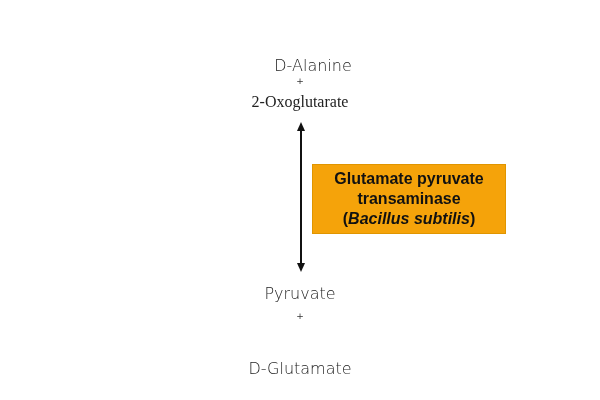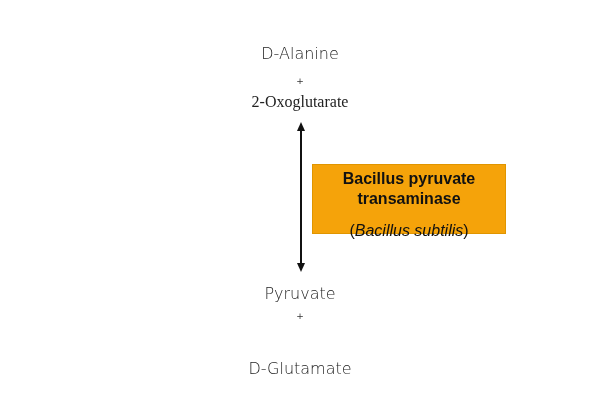--- a/index.html
+++ b/index.html
@@ -6,37 +6,37 @@
   body { width:600px; height:400px; background:#ffffff; position:relative; overflow:hidden;
          font-family:"DejaVu Sans", sans-serif; color:#222; }
   .txt { position:absolute; left:300px; transform:translateX(-50%); white-space:nowrap;
          font-size:16px; font-weight:300; color:#222; }
   .plus { position:absolute; left:300px; transform:translateX(-50%); font-size:9px; color:#333; }
   .arrow { position:absolute; left:300px; top:122px; width:2px; height:150px; }
   .enzyme { position:absolute; left:312px; top:164px; width:194px; height:70px; background:#f5a30a;
             border:1px solid #e09500; box-sizing:border-box; text-align:center;
             font-family:"Liberation Sans", sans-serif; font-weight:bold; font-size:16px;
             line-height:20px; padding-top:4px; color:#111; }
-  .enzyme .org { font-weight:normal;margin-top:12px; }
+  .enzyme .org { font-weight:bold; }
   .enzyme .org i { font-style:italic; }
 </style>
 </head>
 <body>
 
-<div class="txt" style="top:44px;">D-Alanine</div>
+<div class="txt" style="top:56px;margin-left:13px;">D-Alanine</div>
 <div class="plus" style="top:76px;">+</div>
 <div class="txt" style="top:93px;font-family:Liberation Serif, serif;">2-Oxoglutarate</div>
 
 <svg class="arrow" style="left:294px; width:14px;" viewBox="0 0 14 150">
   <line x1="7" y1="6" x2="7" y2="144" stroke="#111" stroke-width="2"></line>
   <polygon points="7,0 3,9 11,9" fill="#111"></polygon>
   <polygon points="7,150 3,141 11,141" fill="#111"></polygon>
 </svg>
 
 <div class="enzyme">
-  <div>Bacillus pyruvate</div>
+  <div>Glutamate pyruvate</div>
   <div>transaminase</div>
   <div class="org"><span>(</span><i>Bacillus subtilis</i><span>)</span></div>
 </div>
 
 <div class="txt" style="top:284px;">Pyruvate</div>
 <div class="plus" style="top:311px;">+</div>
 <div class="txt" style="top:328px;margin-top:31px;">D-Glutamate</div>
 
 </body></html>

